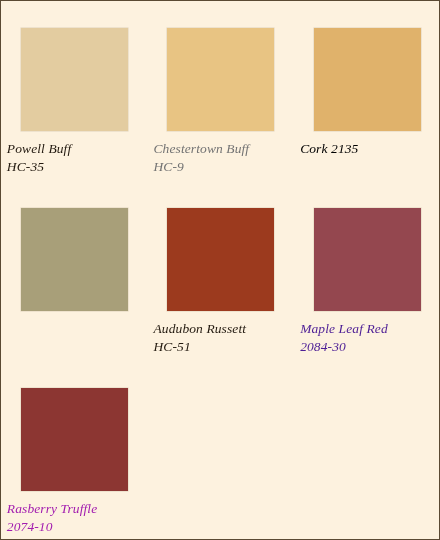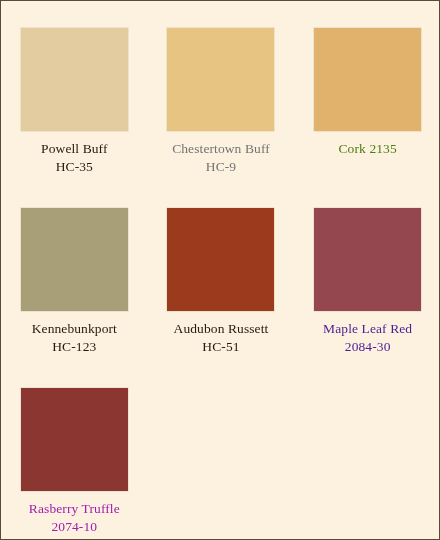--- a/index.html
+++ b/index.html
@@ -41,26 +41,27 @@
     align-items: center;
     padding-top: 27px;
   }
   .swatch-chip {
     width: 107px;
     height: 103px;
     box-shadow: 0 0 0 0.5px rgba(120, 100, 70, 0.22);
   }
   .swatch-caption {
     margin-top: 9px;
-    text-align: center;
+    text-align: left;
     line-height: 1.32;
     color: #231a10;
     font-size: 13.5px;
     letter-spacing: 0.1px;
     width: 135px;
+    font-style: italic;
   }
   .swatch-name {
     display: block;
     white-space: nowrap;
   }
   .swatch-code {
     display: block;
     white-space: nowrap;
   }
 </style>
@@ -81,33 +82,29 @@
     <div class="swatch-cell">
       <div class="swatch-chip" style="background: rgb(232, 196, 131);"></div>
       <div class="swatch-caption" style="color: #737373;">
         <span class="swatch-name">Chestertown Buff</span>
         <span class="swatch-code">HC-9</span>
       </div>
     </div>
 
     <div class="swatch-cell">
       <div class="swatch-chip" style="background: rgb(224, 178, 107);"></div>
-      <div class="swatch-caption" style="color: #4d7c0f;">
+      <div class="swatch-caption" style="color: #000000;">
         <span class="swatch-name">Cork 2135</span>
         <span class="swatch-code"></span>
       </div>
     </div>
 
 
     <div class="swatch-cell">
       <div class="swatch-chip" style="background: rgb(168, 159, 121);"></div>
-      <div class="swatch-caption" style="color: rgb(35, 26, 16);">
-        <span class="swatch-name">Kennebunkport</span>
-        <span class="swatch-code">HC-123</span>
-      </div>
     </div>
 
 
     <div class="swatch-cell">
       <div class="swatch-chip" style="background: rgb(156, 58, 30);"></div>
       <div class="swatch-caption" style="color: rgb(35, 26, 16);">
         <span class="swatch-name">Audubon Russett</span>
         <span class="swatch-code">HC-51</span>
       </div>
     </div>

